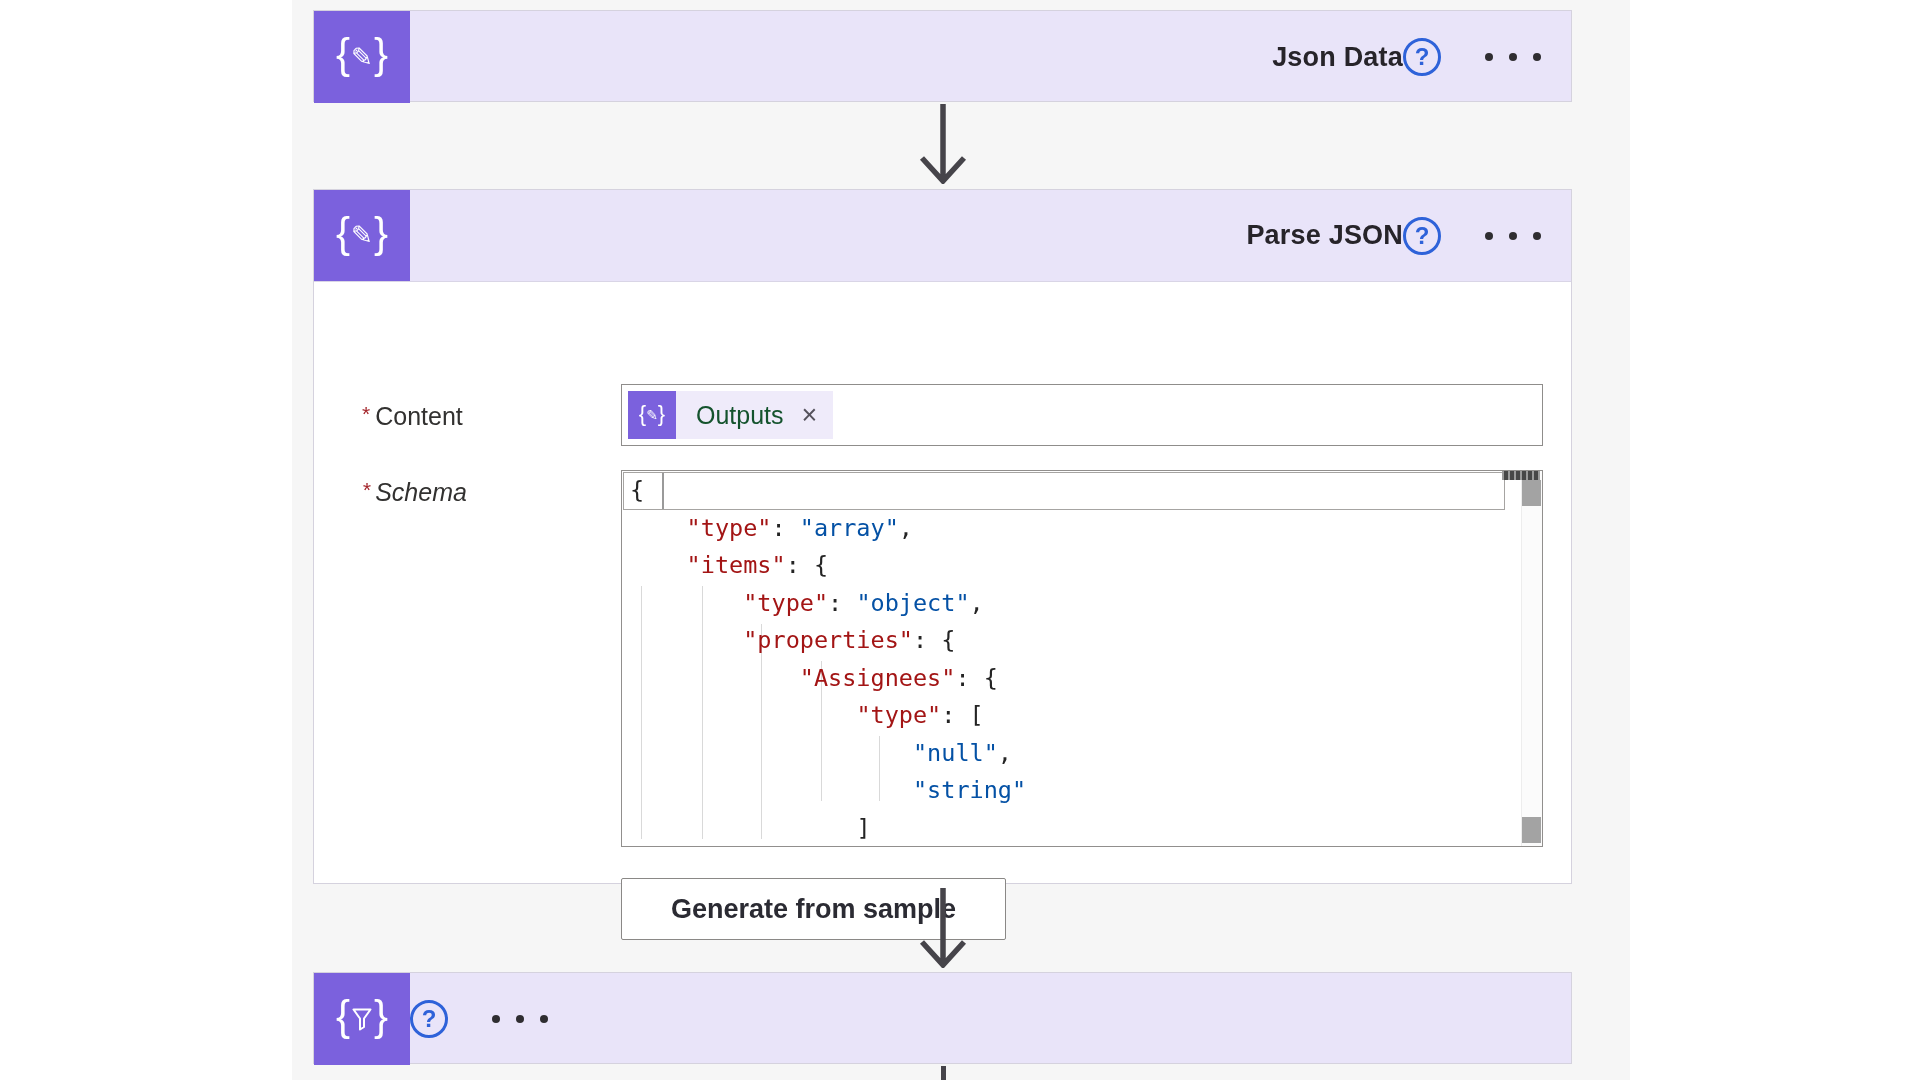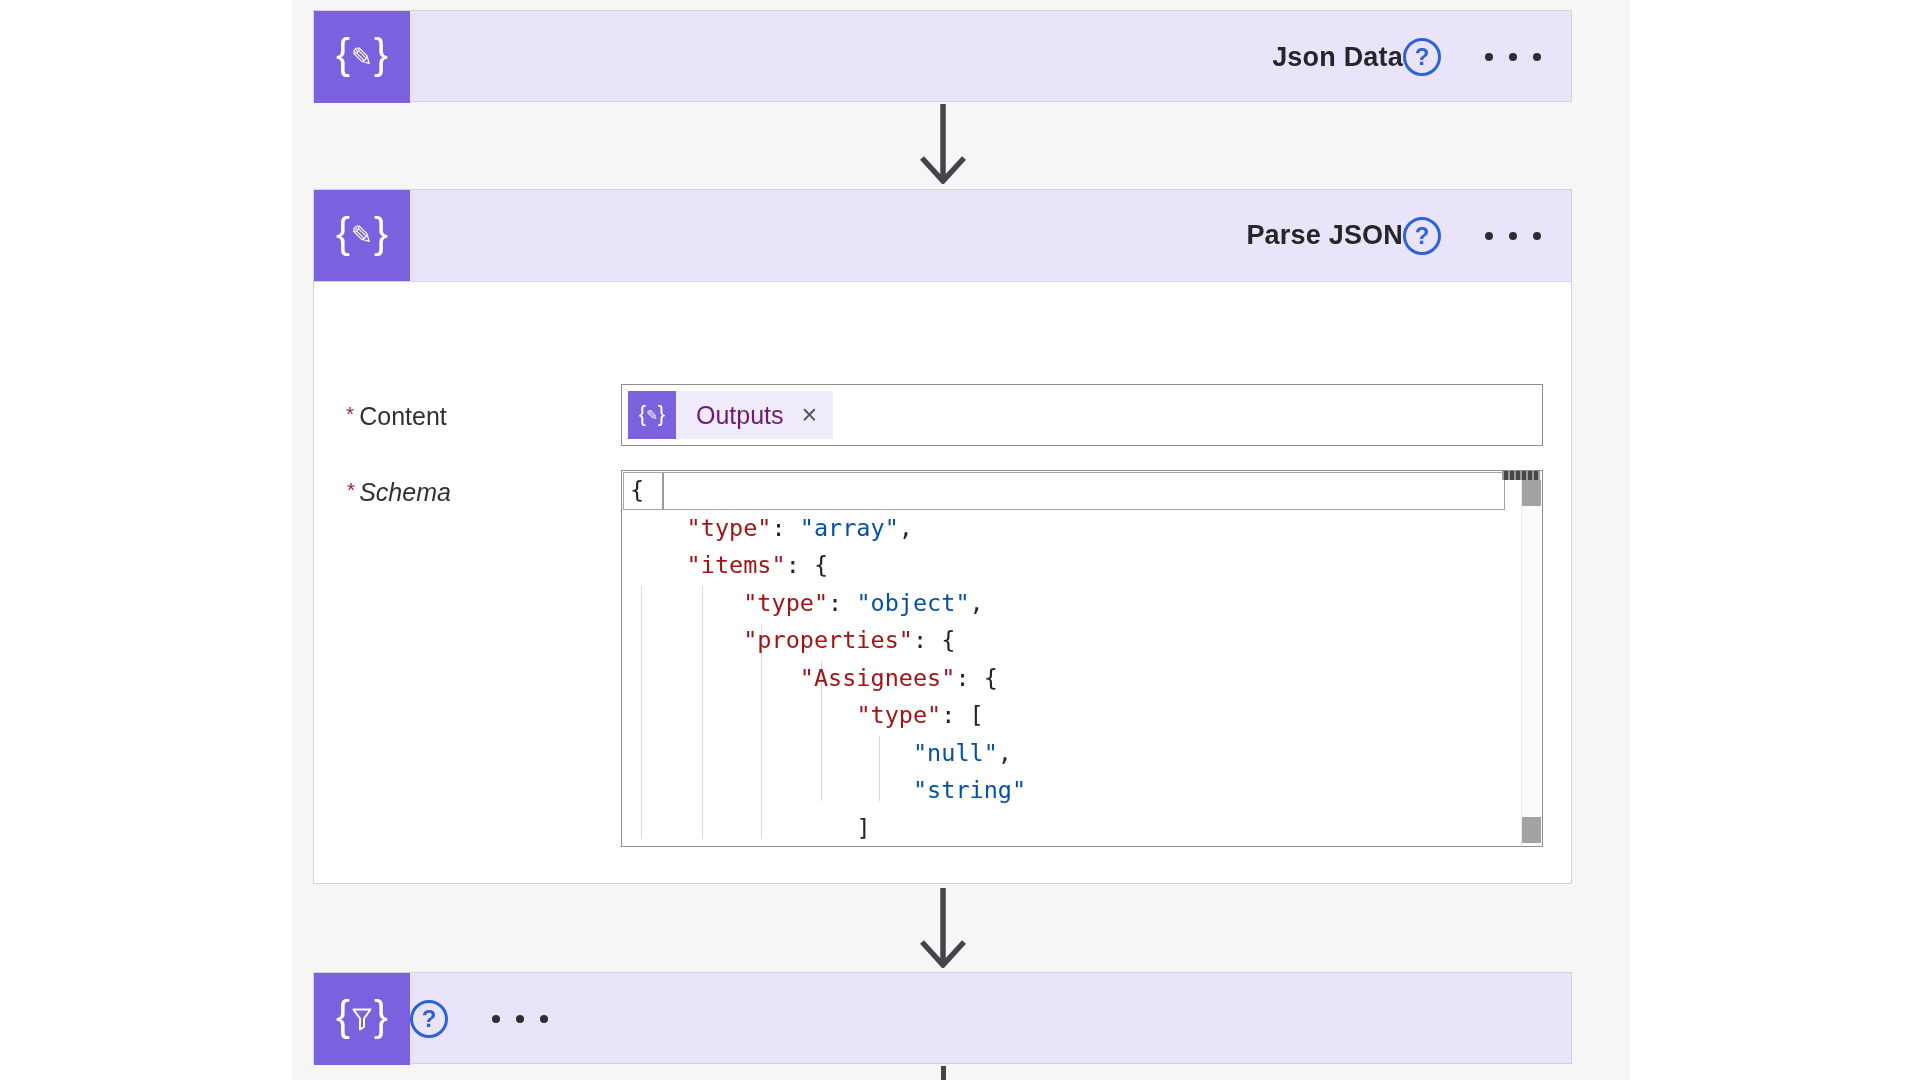--- a/index.html
+++ b/index.html
@@ -27,36 +27,36 @@
   .more-icon { display:flex; gap:16px; cursor:pointer; padding:6px 0; }
   .more-icon i { width:8px; height:8px; border-radius:50%; background:#2f2d31; display:block; }
 
   #card-json-data { top:10px; height:92px; }
   #card-parse-json { top:189px; height:695px; background:#ffffff; }
   #card-parse-json .card-header { background:#e9e4f9; border-bottom:1px solid #d9d5e6; }
   #card-create-table { top:972px; height:92px; }
 
   
   .card-body { position:relative; width:100%; height:601px; background:#ffffff; }
-  .field-label { position:absolute; left:32px; font-size:25px; color:#323130; }
+  .field-label { position:absolute; left:48px; font-size:25px; color:#323130; }
   .req { color:#a4262c; font-size:21px; vertical-align:top; margin-right:5px; }
   #content-label { top:120px; }
   #schema-label { top:196px;font-style:italic; }
 
   .content-input { position:absolute; left:307px; top:102px; width:922px; height:62px;
                    background:#ffffff; border:1px solid #8f8d8b; display:flex;
                    align-items:center; padding:6px; }
   .token { display:flex; align-items:stretch; height:48px; cursor:pointer; }
   .token-icon { width:48px; background:#7b61dd; color:#fff; display:flex;
                 align-items:center; justify-content:center; }
   .token-icon .brace { font-size:22px; top:-1px; }
   .token-icon .tile-glyph { font-size:14px; margin:0; }
   .token-body { background:#efebfa; display:flex; align-items:center; gap:18px;
                 padding:0 16px 0 20px; }
-  .token-text { font-size:25px; color:#701a75; }
+  .token-text { font-size:25px; color:#14532d; }
   .token-close { font-size:27px; color:#55525c; line-height:1; cursor:pointer; }
 
   
   .schema-editor { position:absolute; left:307px; top:188px; width:922px; height:377px;
                    background:#ffffff; border:1px solid #918f8d; overflow:hidden;
                    font-family:"DejaVu Sans Mono","Liberation Mono",monospace;
                    font-size:23.5px; line-height:37.5px; color:#242424; cursor:text; }
   .code-area { position:absolute; left:8px; top:1px; right:24px; white-space:pre; }
   .code-line { height:37.5px; }
   .tok-k { color:#a31515; }
@@ -175,20 +175,21 @@
         <div class="guide" id="g4"></div>
         <div class="guide" id="g5"></div>
         <div class="code-area"><div class="code-line"><span class="tok-p">{</span></div><div class="code-line"><span class="tok-p">    </span><span class="tok-k">"type"</span><span class="tok-p">: </span><span class="tok-s">"array"</span><span class="tok-p">,</span></div><div class="code-line"><span class="tok-p">    </span><span class="tok-k">"items"</span><span class="tok-p">: {</span></div><div class="code-line"><span class="tok-p">        </span><span class="tok-k">"type"</span><span class="tok-p">: </span><span class="tok-s">"object"</span><span class="tok-p">,</span></div><div class="code-line"><span class="tok-p">        </span><span class="tok-k">"properties"</span><span class="tok-p">: {</span></div><div class="code-line"><span class="tok-p">            </span><span class="tok-k">"Assignees"</span><span class="tok-p">: {</span></div><div class="code-line"><span class="tok-p">                </span><span class="tok-k">"type"</span><span class="tok-p">: [</span></div><div class="code-line"><span class="tok-p">                    </span><span class="tok-s">"null"</span><span class="tok-p">,</span></div><div class="code-line"><span class="tok-p">                    </span><span class="tok-s">"string"</span></div><div class="code-line"><span class="tok-p">                </span><span class="tok-p">]</span></div></div>
         <div class="vtrack">
           <div class="scroll-cap"></div>
           <div class="vthumb-top"></div>
           <div class="vthumb-bottom"></div>
         </div>
       </div>
 
+      <button class="generate-btn">Generate from sample</button>
     </div>
   </div>
 
   <svg class="arrow" id="arrow-2" viewBox="0 0 58 80">
     <path d="M29,0 L29,76 M8,54 L29,77 L50,54" stroke="#46444a" stroke-width="5.5" fill="none"></path>
   </svg>
 
   <div class="action-card" id="card-create-table">
     <div class="card-header">
       <div class="icon-tile">

